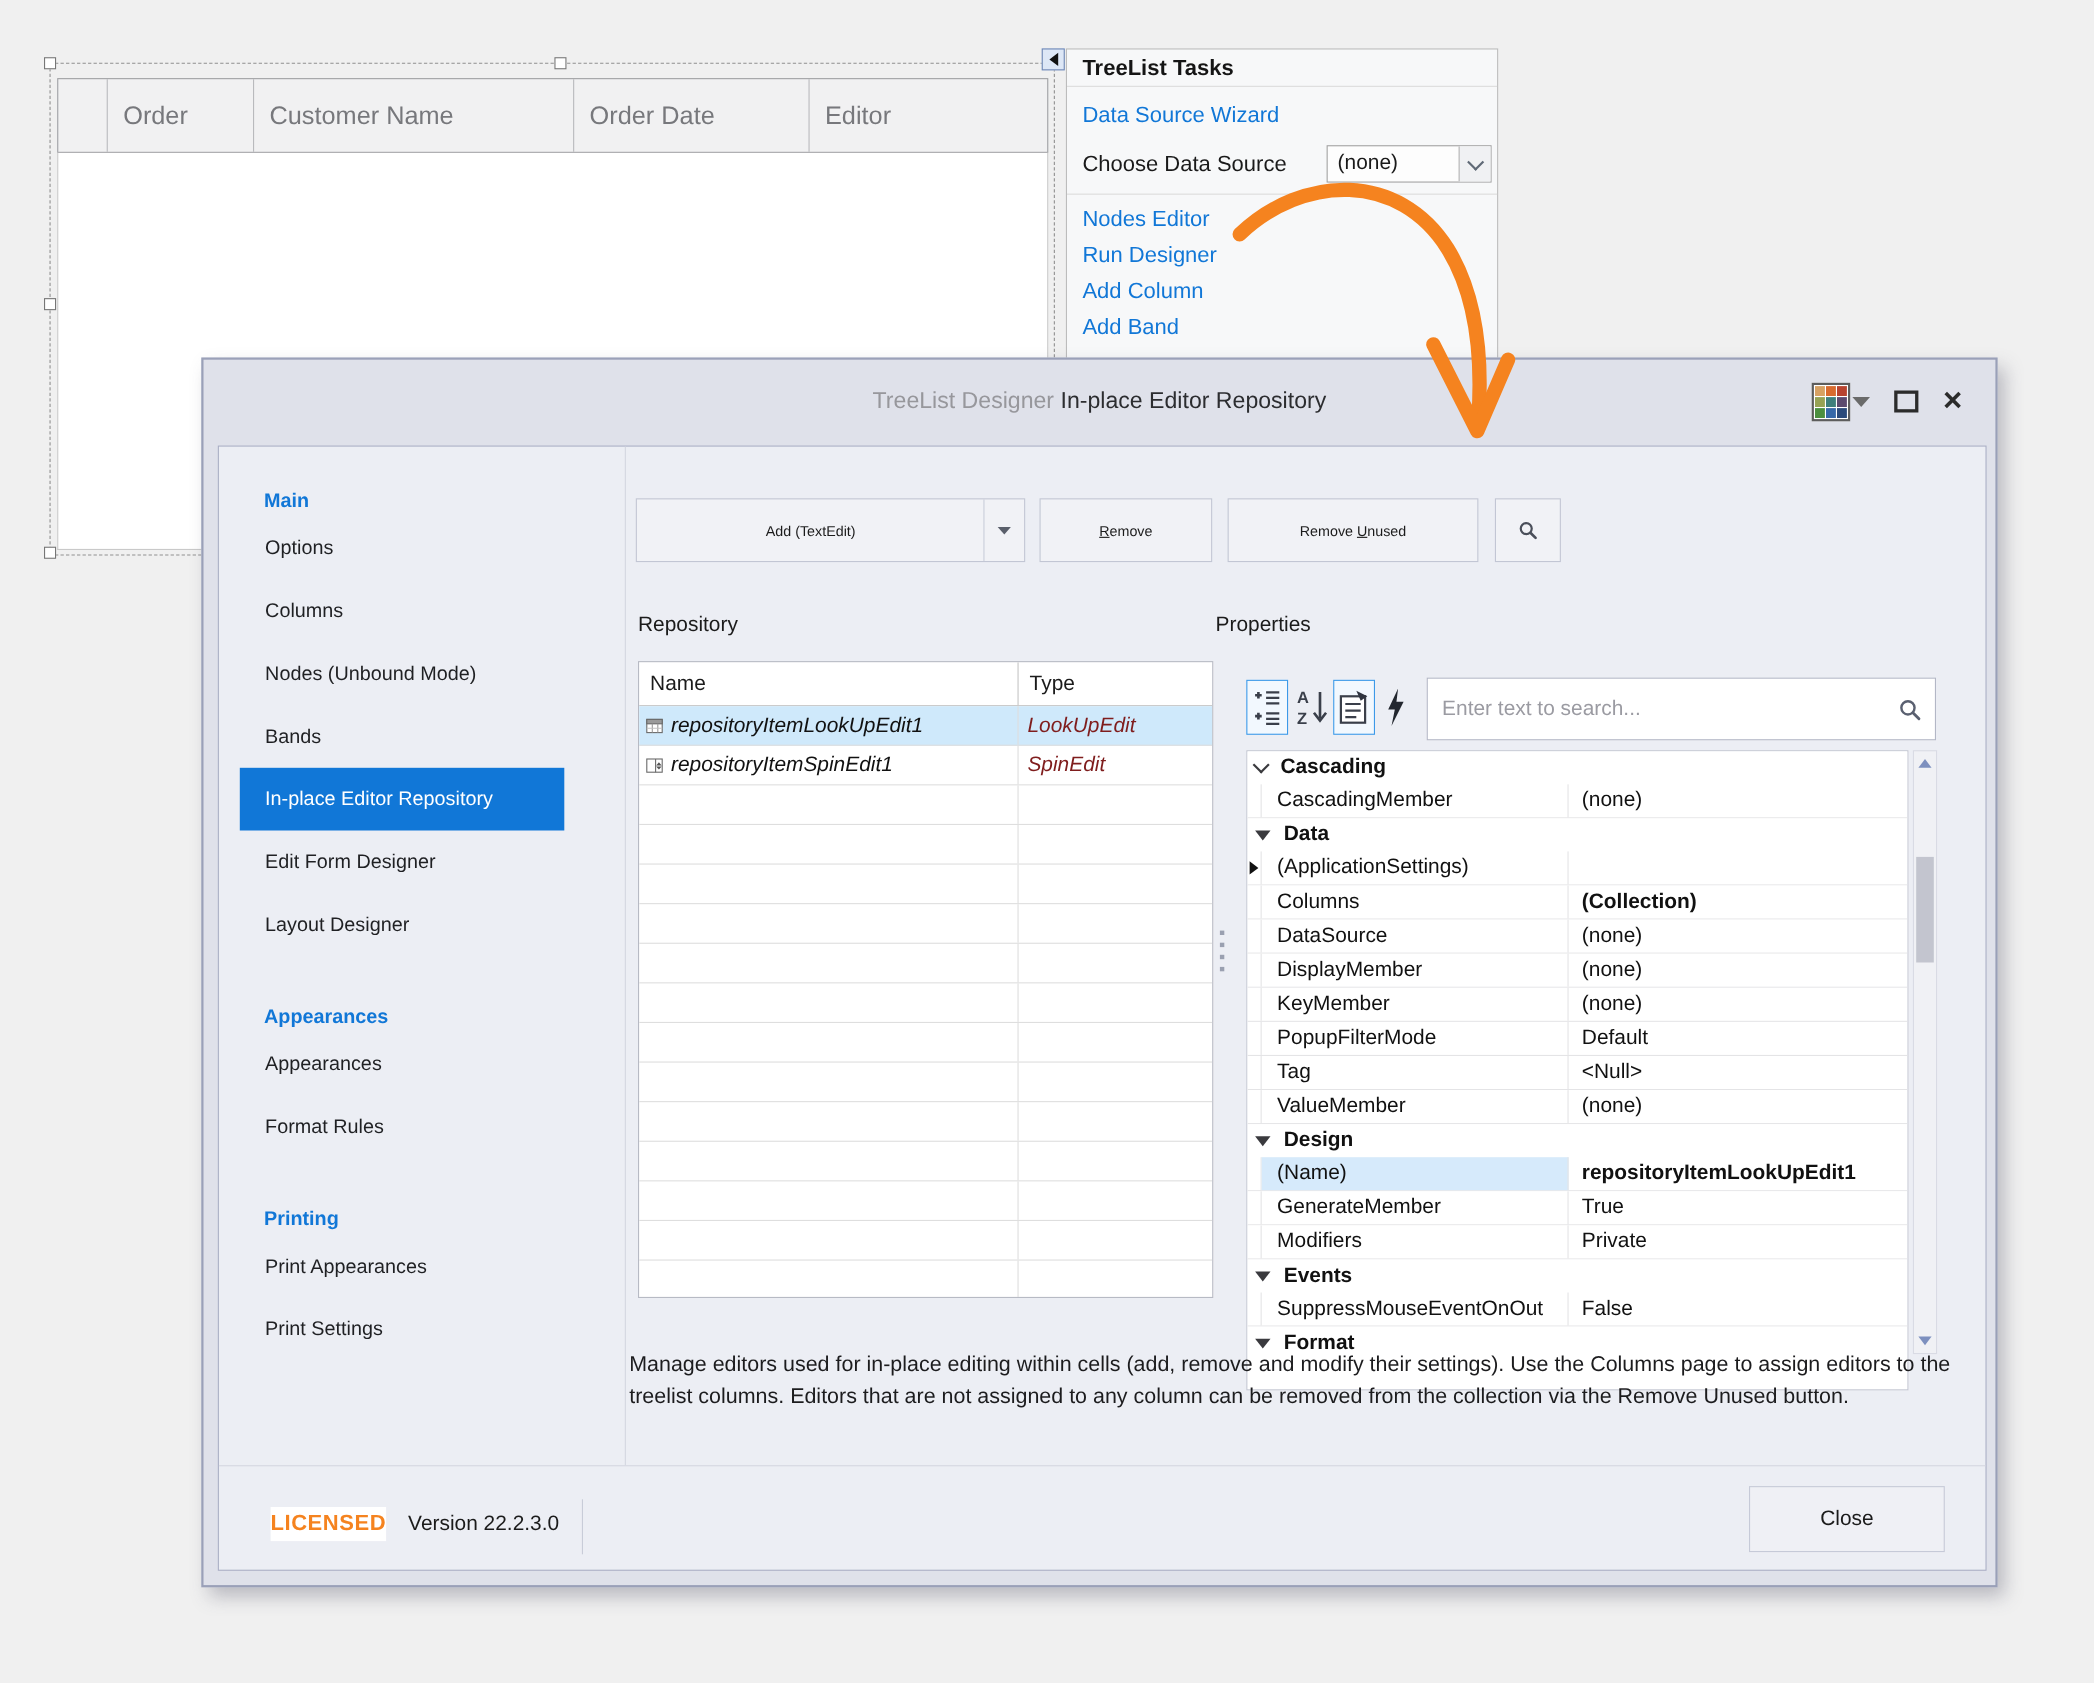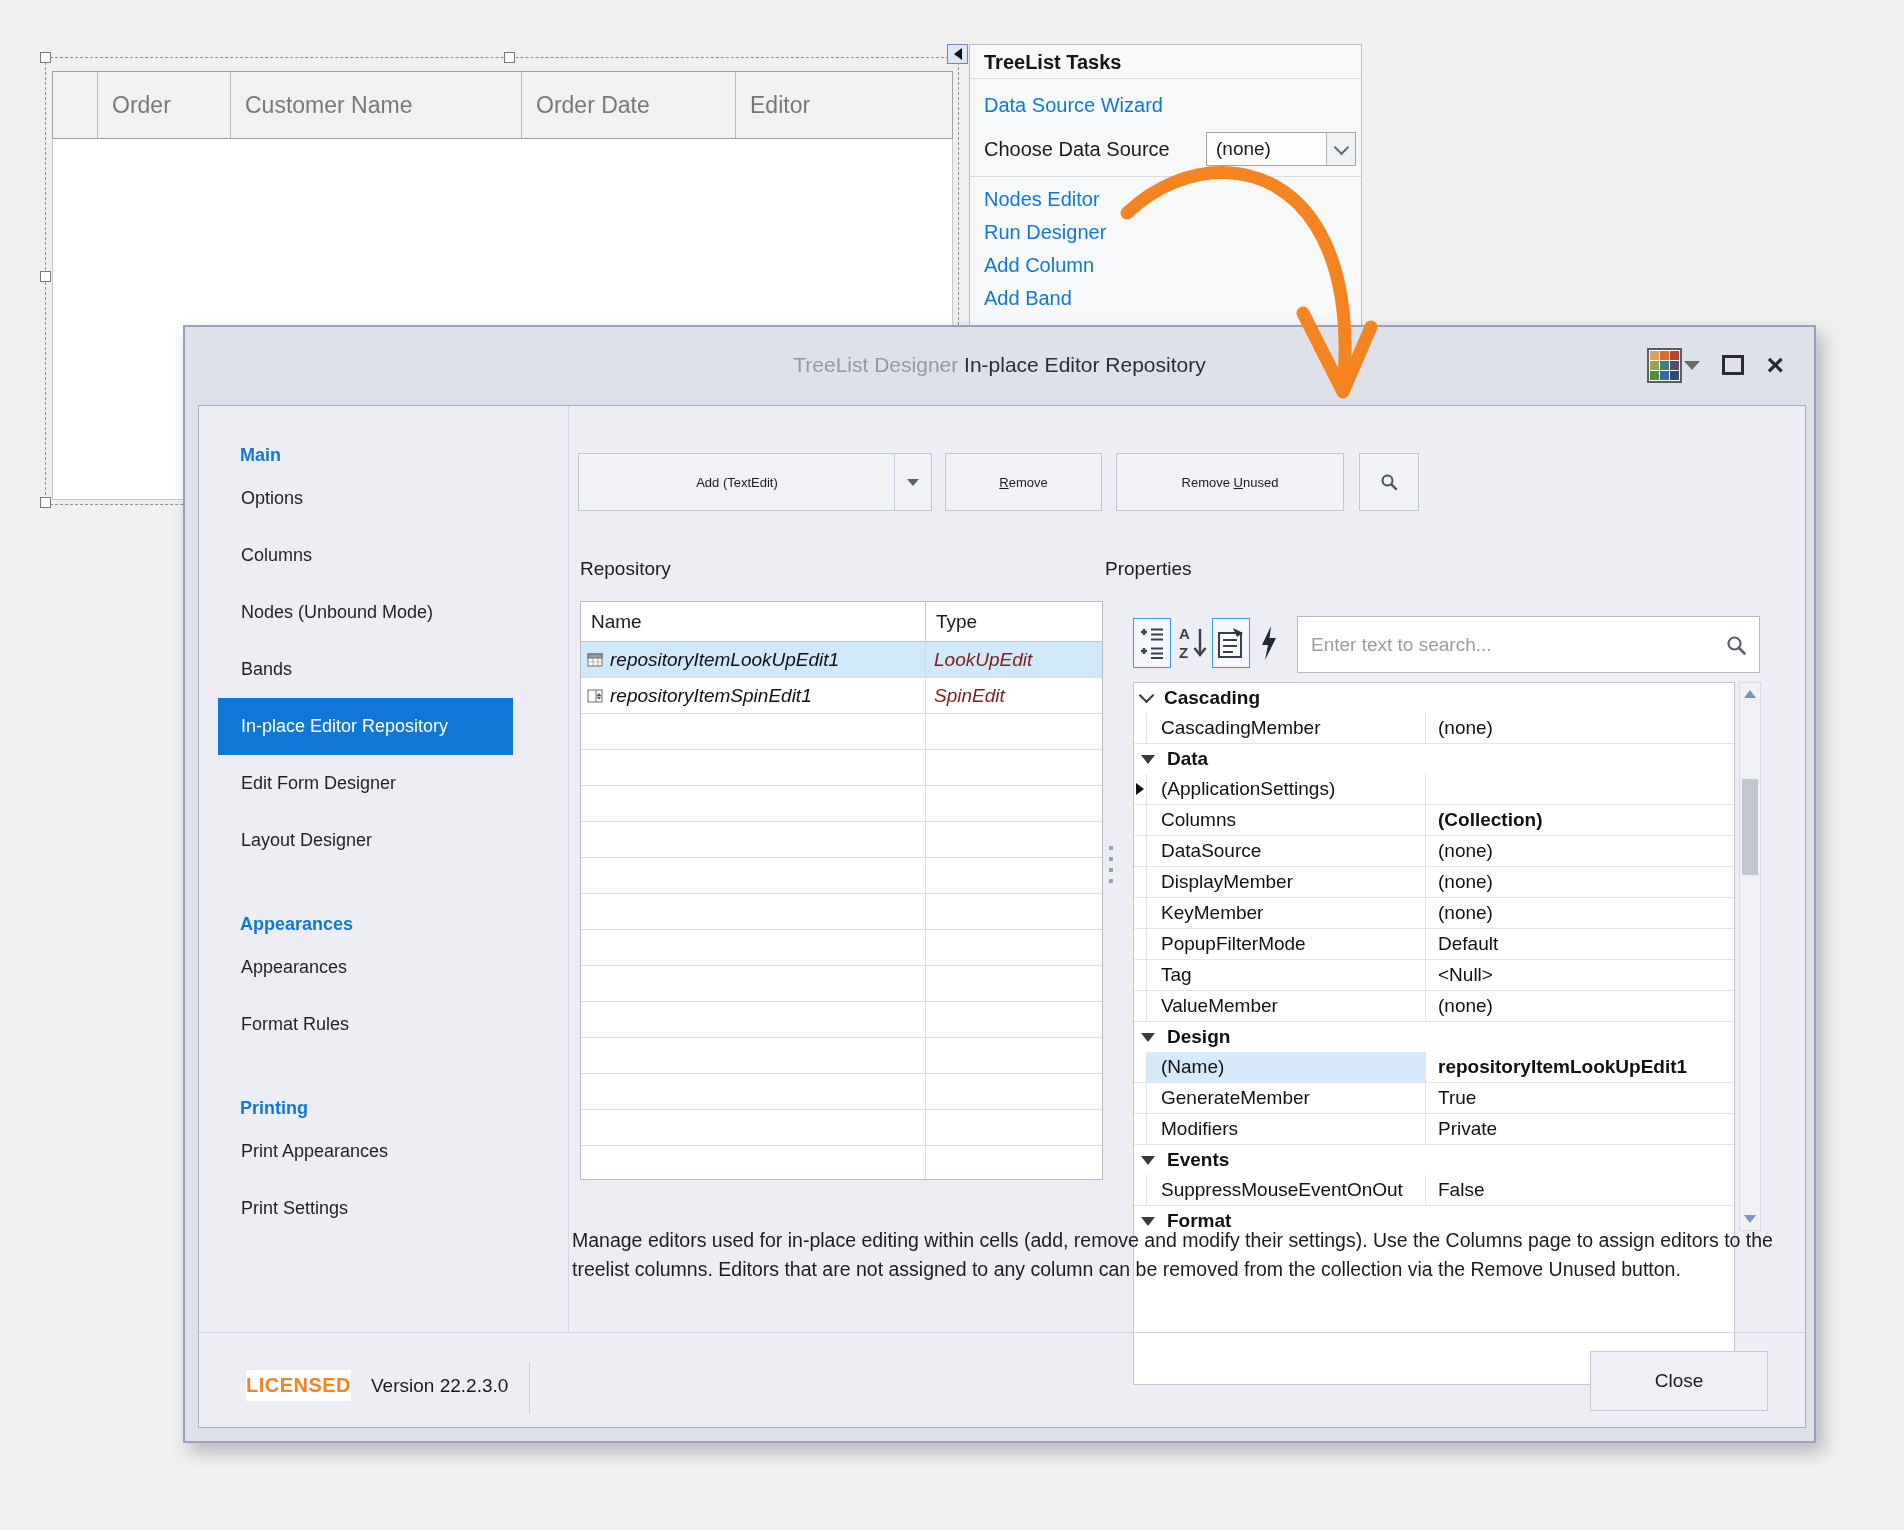--- a/index.html
+++ b/index.html
@@ -93,21 +93,21 @@
   .pt1{left:0;width:38px;}
   .pt2{left:43px;width:34px;}
   .pt3{left:79px;width:38px;}
   .pt4{left:122px;width:28px;}
   .searchbox{position:absolute;left:727px;top:210px;width:463px;height:57px;background:#ffffff;border:1px solid #b3b7c6;box-sizing:border-box;display:flex;align-items:center;}
   .searchbox input{flex:1;border:none;outline:none;font-size:19px;color:#333;padding:0 0 0 13px;background:transparent;font-family:"Liberation Sans",sans-serif;}
   .searchbox input::placeholder{color:#9b9ba2;}
   .searchbox .mag{margin-right:12px;}
 
   
-  .prop-grid{position:absolute;left:563px;top:276px;width:602px;height:703px;background:#fff;border:1px solid #c3c6d2;box-sizing:border-box;overflow:hidden;}
+  .prop-grid{position:absolute;left:563px;top:276px;width:602px;height:582px;background:#fff;border:1px solid #c3c6d2;box-sizing:border-box;overflow:hidden;}
   .prow{box-sizing:border-box;border-bottom:1px solid #e4e4e6;background:#fff;}
   .prow.category{height:30px;display:flex;align-items:center;border-bottom:none;}
   .prow:not(.category){height:31px;display:flex;}
   .cat-head{display:flex;align-items:center;gap:12px;padding-left:7px;}
   .prow:not(.category) .cat-head{display:none;}
   .cat-label{font-size:19px;font-weight:bold;color:#111;}
   .marker-tri{width:0;height:0;border-left:7px solid transparent;border-right:7px solid transparent;border-top:9px solid #3a3a3e;display:none;}
   .marker-chv{width:9px;height:9px;border-right:2.5px solid #3a3a3e;border-bottom:2.5px solid #3a3a3e;transform:rotate(45deg);margin-top:-5px;display:none;}
   .prow.marker-triangle .marker-tri{display:block;}
   .prow.marker-chevron .marker-chv{display:block;}

